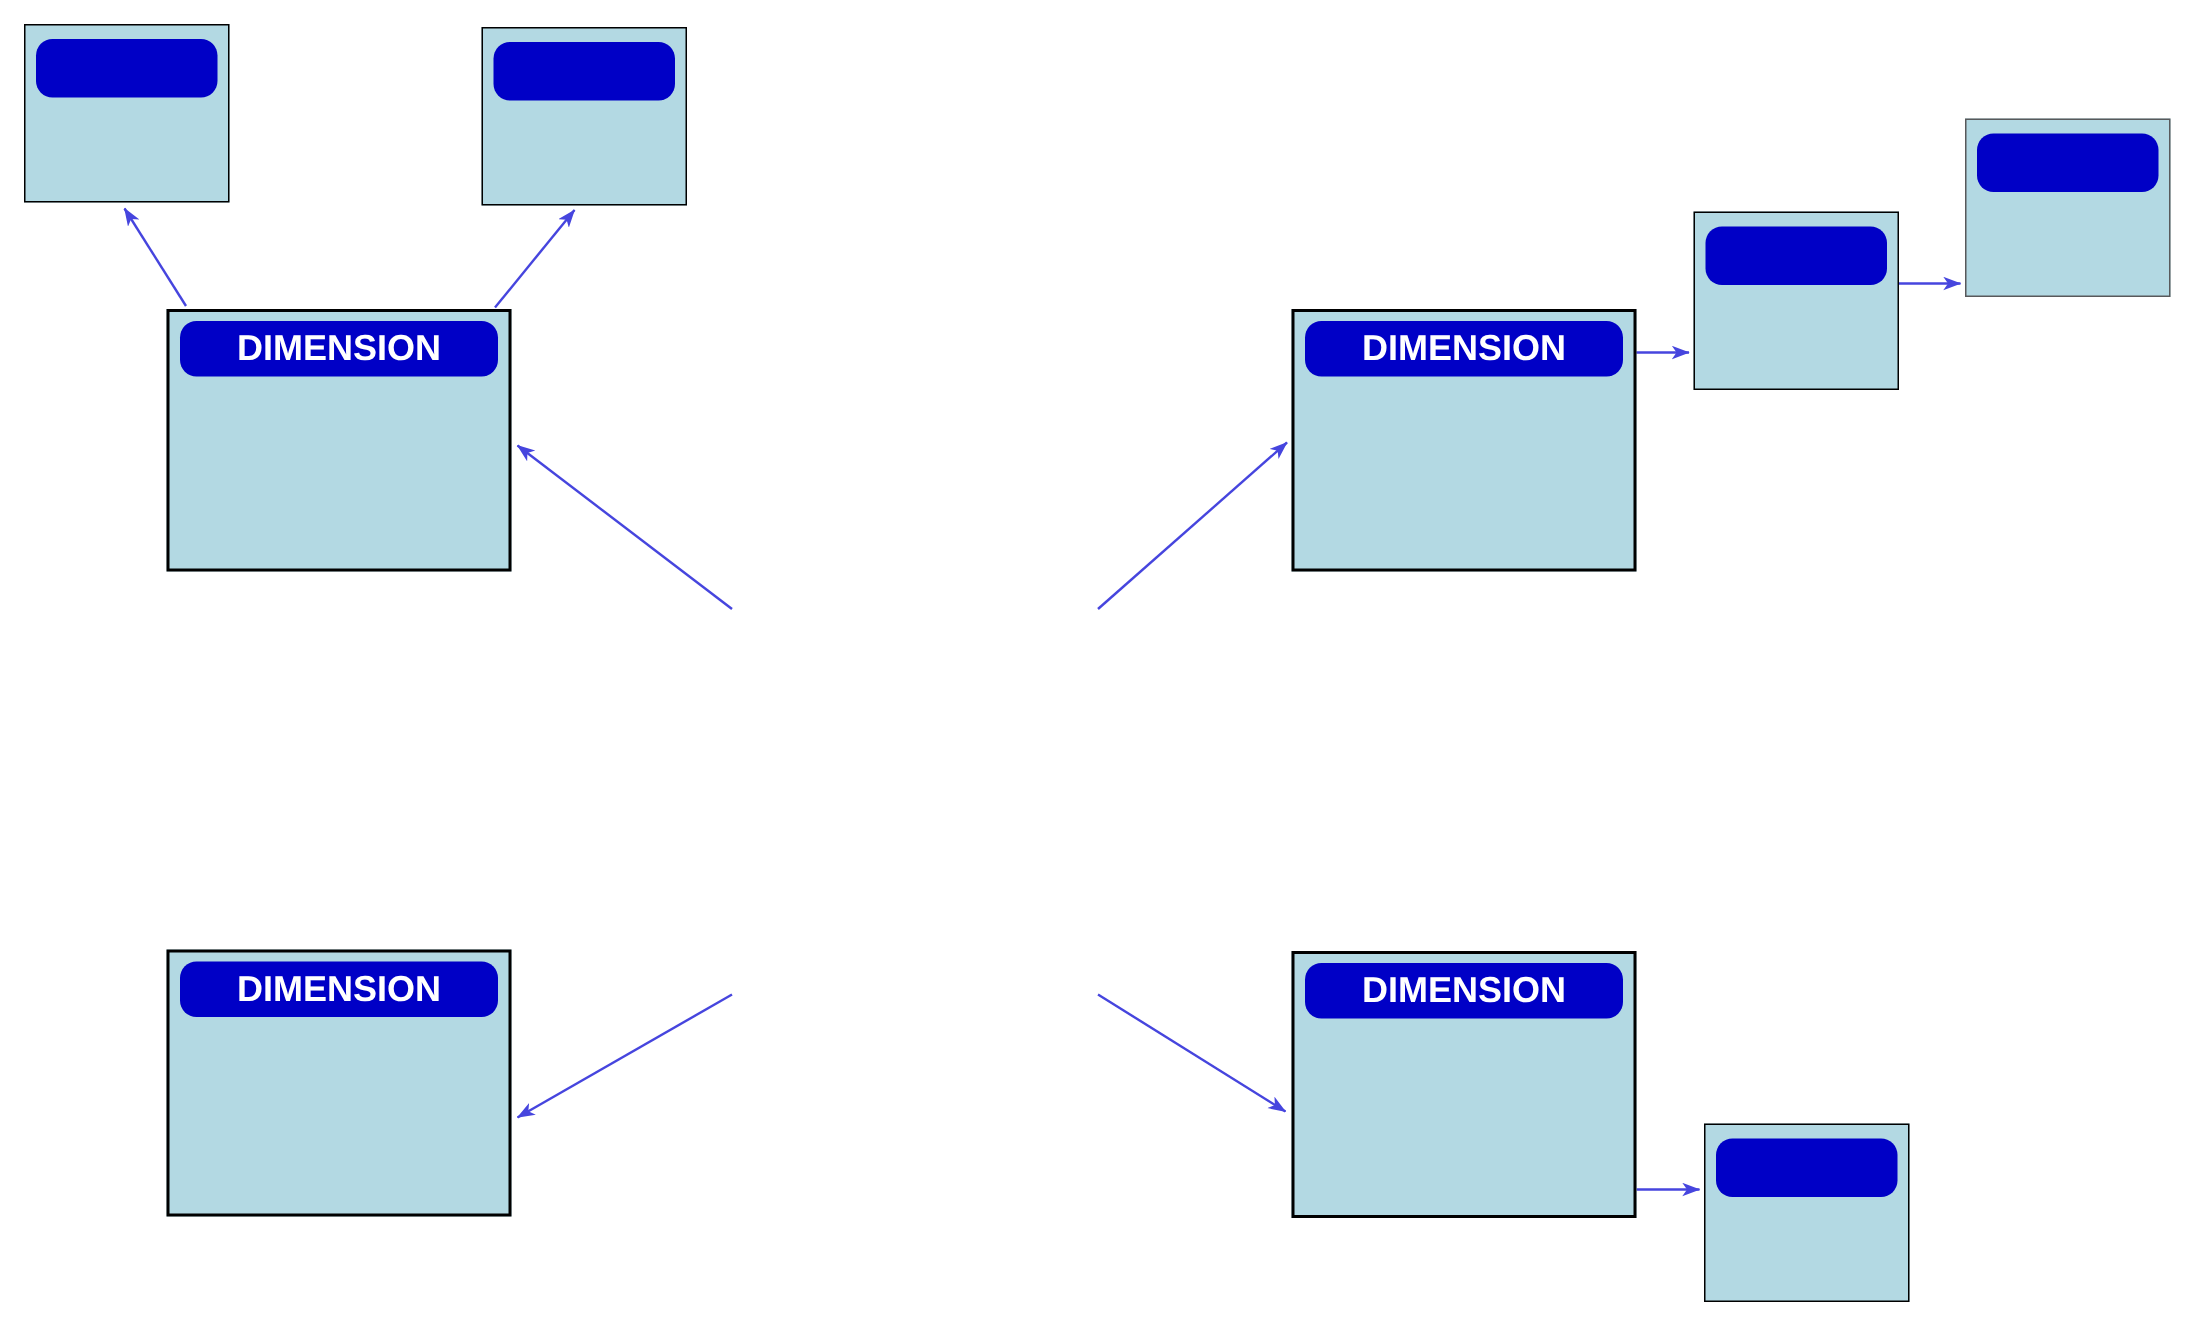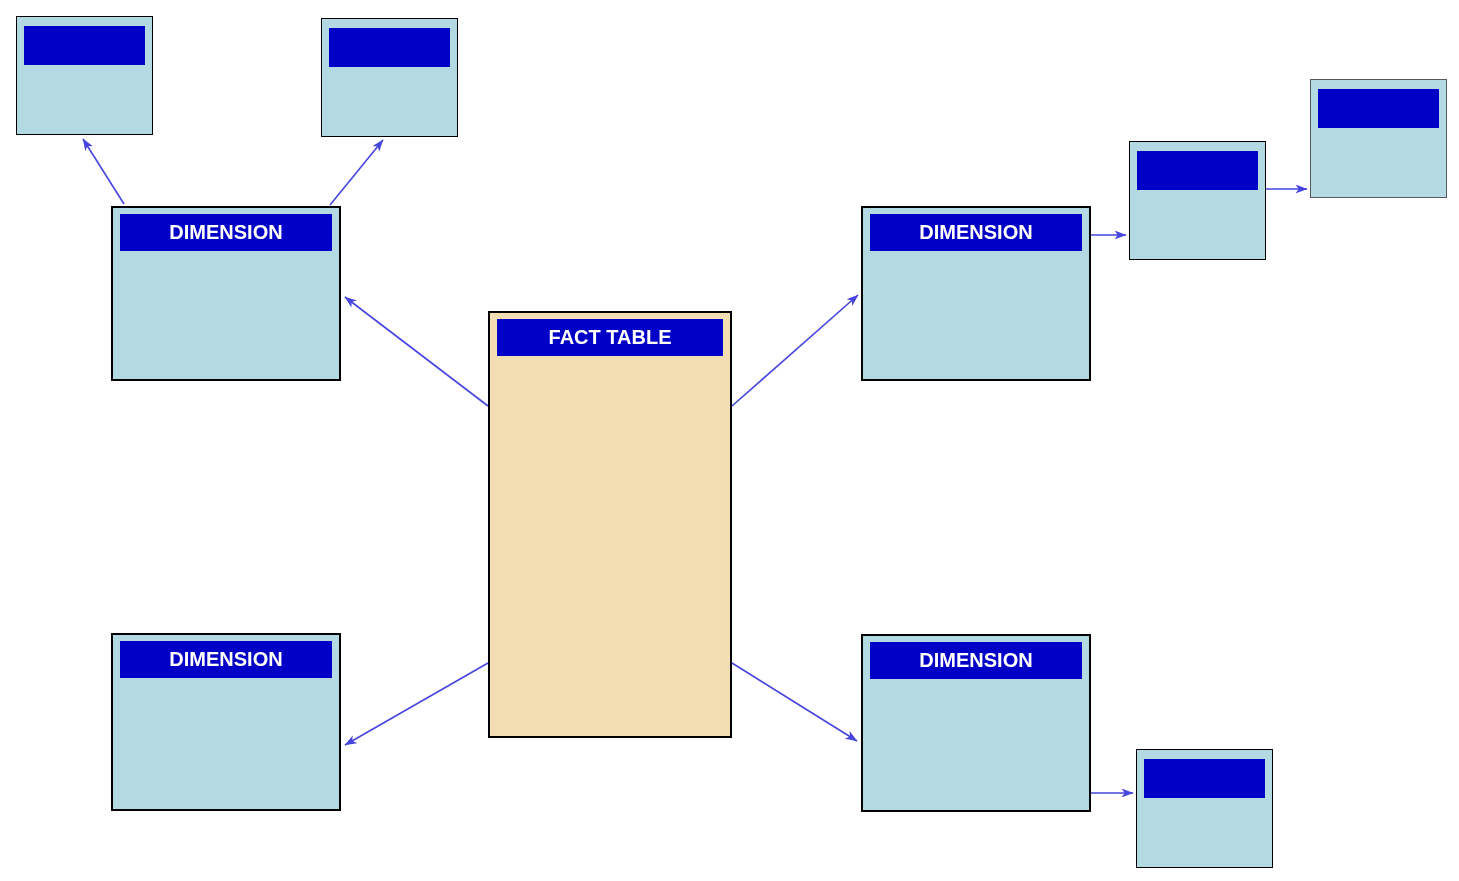--- a/index.html
+++ b/index.html
@@ -64,25 +64,26 @@
   .sub-c { left: 1129px; top: 141px; }
   .sub-d { left: 1310px; top: 79px; border-color: var(--border-gray); }
   .sub-e { left: 1136px; top: 749px; }
   .hdr {
     display: flex;
     align-items: center;
     justify-content: center;
     background: var(--header-fill);
     color: var(--header-text);
     font-weight: bold;
-    font-size: 20px;
+    font-size: 24px;
     height: 37px;
     margin: 6px 7px 0;
     white-space: nowrap;
     overflow: hidden;
+    border-radius: 11px;
   }
   .sub .hdr {
     height: 39px;
     margin: 9px 7px 0;
   }
 </style>
 </head>
 <body>
 
 <div class="canvas">
@@ -133,17 +134,14 @@
   </div>
 
   <div class="node dim dim-bl">
     <div class="hdr">DIMENSION</div>
   </div>
 
   <div class="node dim dim-br">
     <div class="hdr">DIMENSION</div>
   </div>
 
-  <div class="node fact">
-    <div class="hdr">FACT TABLE</div>
-  </div>
 
 </div>
 
 </body></html>

